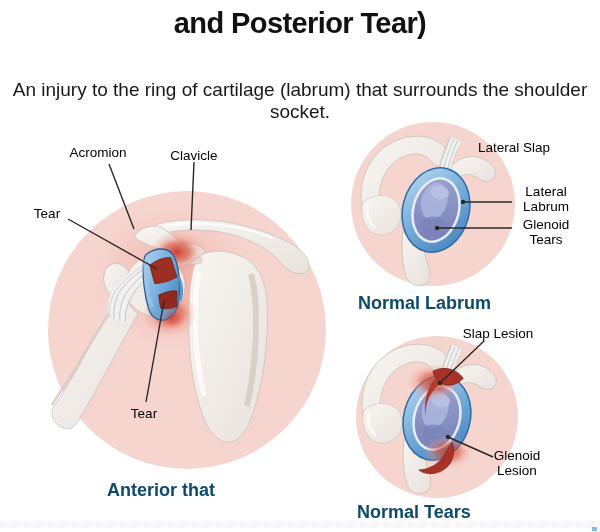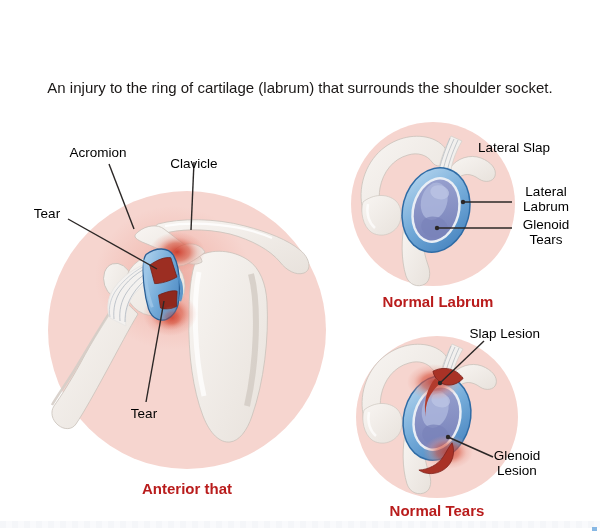--- a/index.html
+++ b/index.html
@@ -6,27 +6,27 @@
   body{
     width:600px;height:532px;position:relative;background:#ffffff;
     font-family:"Liberation Sans", sans-serif;color:#231f20;overflow:hidden;
   }
   .title{
     position:absolute;top:5px;left:0;width:600px;text-align:center;
     font-weight:bold;font-size:29px;line-height:37px;letter-spacing:-0.6px;color:#111111;
   }
   .subtitle{
     position:absolute;top:79px;left:0;width:600px;text-align:center;
-    font-size:15px;color:#1a1716;
+    font-size:19px;color:#1a1716;
   }
   .lbl{
     position:absolute;font-size:13.5px;line-height:1.12;text-align:center;color:#000000;
   }
   .cap{
-    position:absolute;font-weight:bold;font-size:15px;text-align:center;color:#b91c1c;
+    position:absolute;font-weight:bold;font-size:18px;text-align:left;color:#0c4a6e;
   }
   svg{position:absolute;left:0;top:0;pointer-events:none;}
   .footer-strip{
     position:absolute;left:0;top:521px;width:600px;height:7px;
     background:repeating-linear-gradient(90deg,#f1f3f7 0 6px,#f7f8fb 6px 12px);
     opacity:.75;
   }
   .wm-dot{position:absolute;right:3px;bottom:1px;width:5px;height:4px;background:#6aa6dd;opacity:.8;}
 </style>
 </head>
@@ -153,32 +153,33 @@
   </g>
   <g fill="#2b2726">
     <circle cx="463" cy="202" r="2.2"></circle>
     <circle cx="437" cy="228" r="2.2"></circle>
     <circle cx="440" cy="383" r="2.2"></circle>
     <circle cx="448" cy="437" r="2.2"></circle>
   </g>
 </svg>
 
 <div class="title">
+  <div>and Posterior Tear)</div>
 </div>
 <div class="subtitle">An injury to the ring of cartilage (labrum) that surrounds the shoulder socket.</div>
 
 <div class="lbl" style="left:58px;top:145px;width:80px;">Acromion</div>
-<div class="lbl" style="left:154px;top:156px;width:80px;">Clavicle</div>
+<div class="lbl" style="left:154px;top:148px;width:80px;">Clavicle</div>
 <div class="lbl" style="left:27px;top:206px;width:40px;">Tear</div>
 <div class="lbl" style="left:124px;top:406px;width:40px;">Tear</div>
 <div class="cap" style="left:107px;top:480px;width:160px;">Anterior that</div>
 
 <div class="lbl" style="left:470px;top:140px;width:88px;">Lateral Slap</div>
 <div class="lbl" style="left:514px;top:184px;width:64px;">Lateral Labrum</div>
 <div class="lbl" style="left:514px;top:217px;width:64px;">Glenoid Tears</div>
 <div class="cap" style="left:358px;top:293px;width:160px;">Normal Labrum</div>
 
-<div class="lbl" style="left:456px;top:326px;width:84px;text-align:right;">Slap Lesion</div>
+<div class="lbl" style="left:456px;top:326px;width:84px;">Slap Lesion</div>
 <div class="lbl" style="left:485px;top:448px;width:64px;">Glenoid Lesion</div>
 <div class="cap" style="left:357px;top:502px;width:160px;">Normal Tears</div>
 
 <div class="footer-strip"></div>
 <div class="wm-dot"></div>
 
 </body></html>

